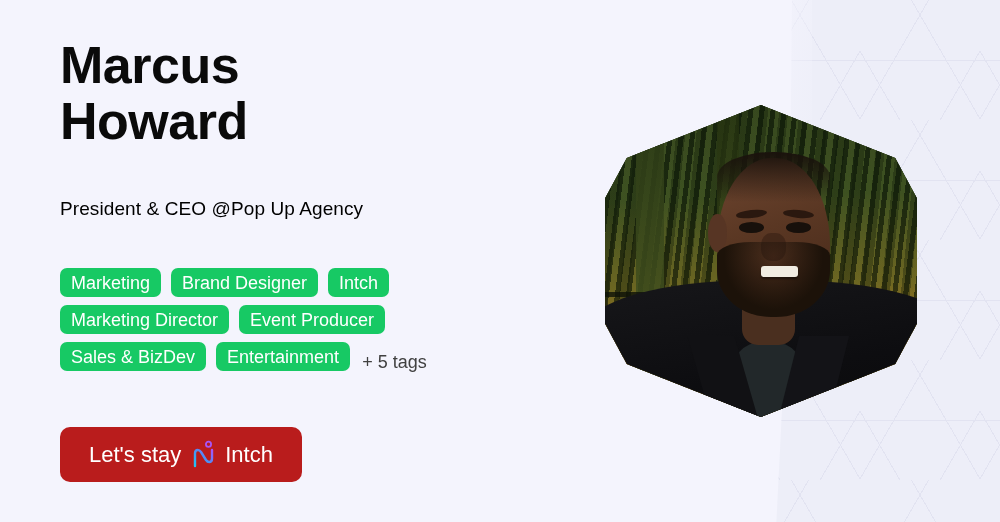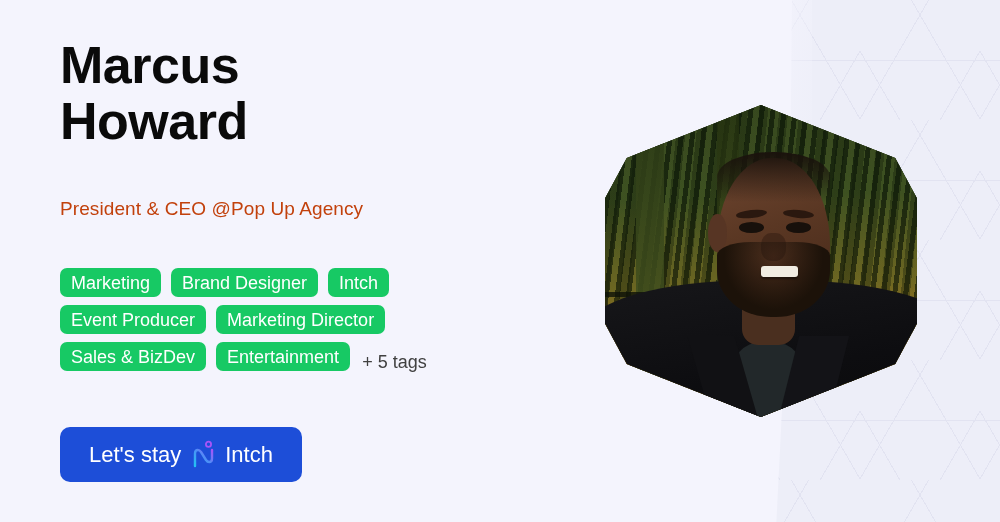--- a/index.html
+++ b/index.html
@@ -70,21 +70,21 @@
     letter-spacing:-0.5px;
     color:#0a0a0a;
     white-space:pre-line;
   }
 
   .subtitle {
     position:absolute;
     left:0; top:198px;
     font-size:19px;
     font-weight:400;
-    color:#c2410c;
+    color:#000000;
     letter-spacing:0.1px;
   }
 
   
   .tags {
     position:absolute;
     left:0; top:268px;
     width:470px;
     display:flex;
     flex-wrap:wrap;
@@ -112,21 +112,21 @@
   }
 
   
   .cta {
     position:absolute;
     left:0; top:427px;
     height:55px;
     padding:0 29px;
     border:none;
     border-radius:10px;
-    background:#1d4ed8;
+    background:#b91c1c;
     color:#ffffff;
     font-family:"Liberation Sans", sans-serif;
     font-size:22px;
     display:inline-flex;
     align-items:center;
     gap:9px;
     cursor:pointer;
   }
   .cta-logo { display:inline-block; width:26px; height:30px; flex:none; }
 
@@ -290,22 +290,22 @@
 
     <div class="name">Marcus
 Howard</div>
 
     <div class="subtitle">President &amp; CEO @Pop Up Agency</div>
 
     <div class="tags">
       <span class="tag">Marketing</span>
       <span class="tag">Brand Designer</span>
       <span class="tag">Intch</span>
+      <span class="tag">Marketing Director</span>
       <span class="tag">Event Producer</span>
-      <span class="tag">Marketing Director</span>
       <span class="tag">Sales &amp; BizDev</span>
       <span class="tag">Entertainment</span>
       <span class="tags-more">+ 5 tags</span>
     </div>
 
     <button class="cta">
       <span>Let's stay</span>
       <span class="cta-logo">
         <svg viewBox="0 0 26 30" width="26" height="30" aria-hidden="true">
           <defs>

